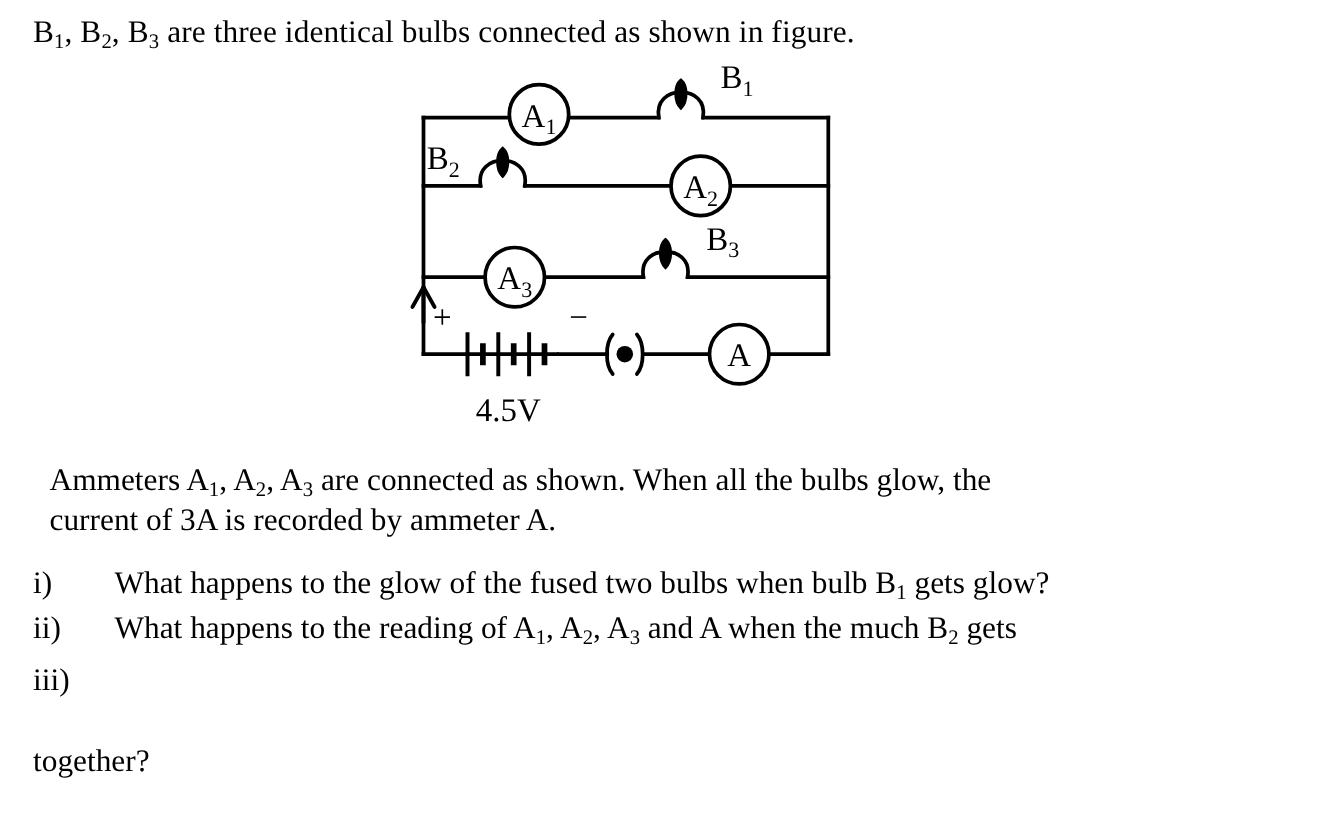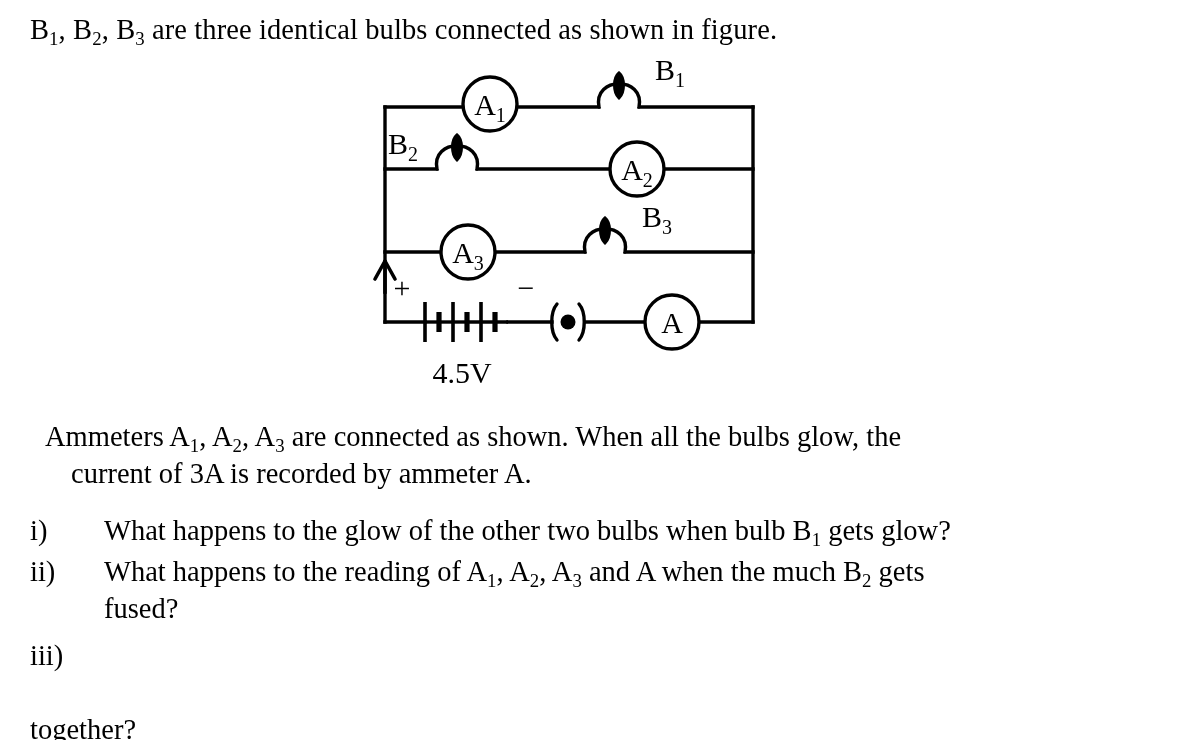--- a/index.html
+++ b/index.html
@@ -36,21 +36,20 @@
     left: 45px;
     top: 418px;
     width: 1140px;
     font-size: 28.5px;
     line-height: 1.30;
     text-align: justify;
     text-justify: inter-word;
   }
   .para-block .lastline {
     text-align: left;
-    margin-left: 26px;
   }
 
   .qlist {
     position: absolute;
     left: 30px;
     top: 512px;
     width: 1146px;
     font-size: 28.5px;
     line-height: 1.30;
   }
@@ -222,29 +221,28 @@
   <div class="para-block">
     <span><span>Ammeters A</span><sub>1</sub><span>, A</span><sub>2</sub><span>, A</span><sub>3</sub><span> are connected as shown. When all the bulbs glow, the</span></span>
     <div class="lastline">current of 3A is recorded by ammeter A.</div>
   </div>
 
   <div class="qlist">
 
     <div class="qrow">
       <div class="qmark">i)</div>
       <div class="qtext">
-        <span>What happens to the glow of the other two bulbs when bulb B</span><sub>1</sub><span> gets glow?</span>
+        <span>What happens to the glow of the fused two bulbs when bulb B</span><sub>1</sub><span> gets glow?</span>
       </div>
     </div>
 
     <div class="qrow">
       <div class="qmark">ii)</div>
       <div class="qtext">
         <span>What happens to the reading of A</span><sub>1</sub><span>, A</span><sub>2</sub><span>, A</span><sub>3</sub><span> and A when the much B</span><sub>2</sub><span> gets</span>
-        <div class="lastline">fused?</div>
       </div>
     </div>
 
     <div class="qrow q3">
       <div class="qmark">iii)</div>
       <div class="qtext">
         <div class="lastline">together?</div>
       </div>
     </div>
 

